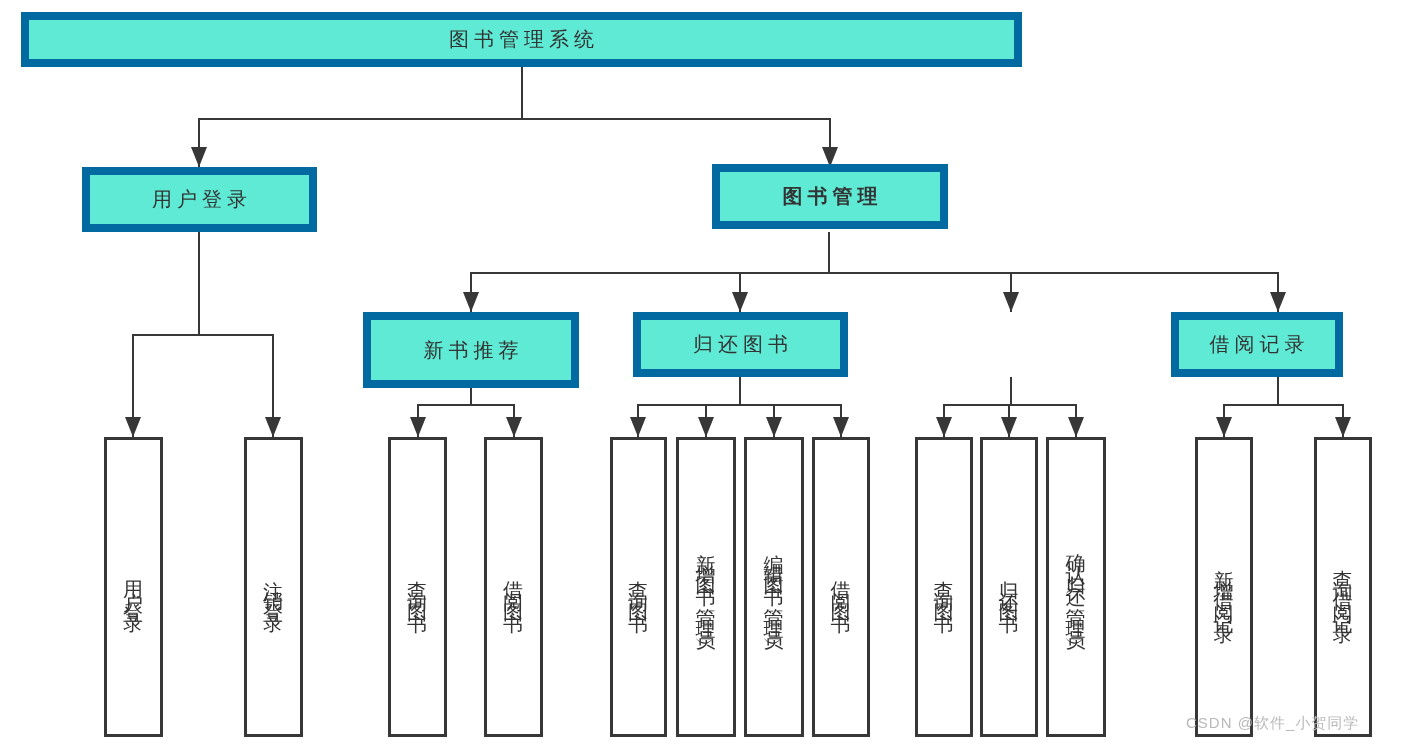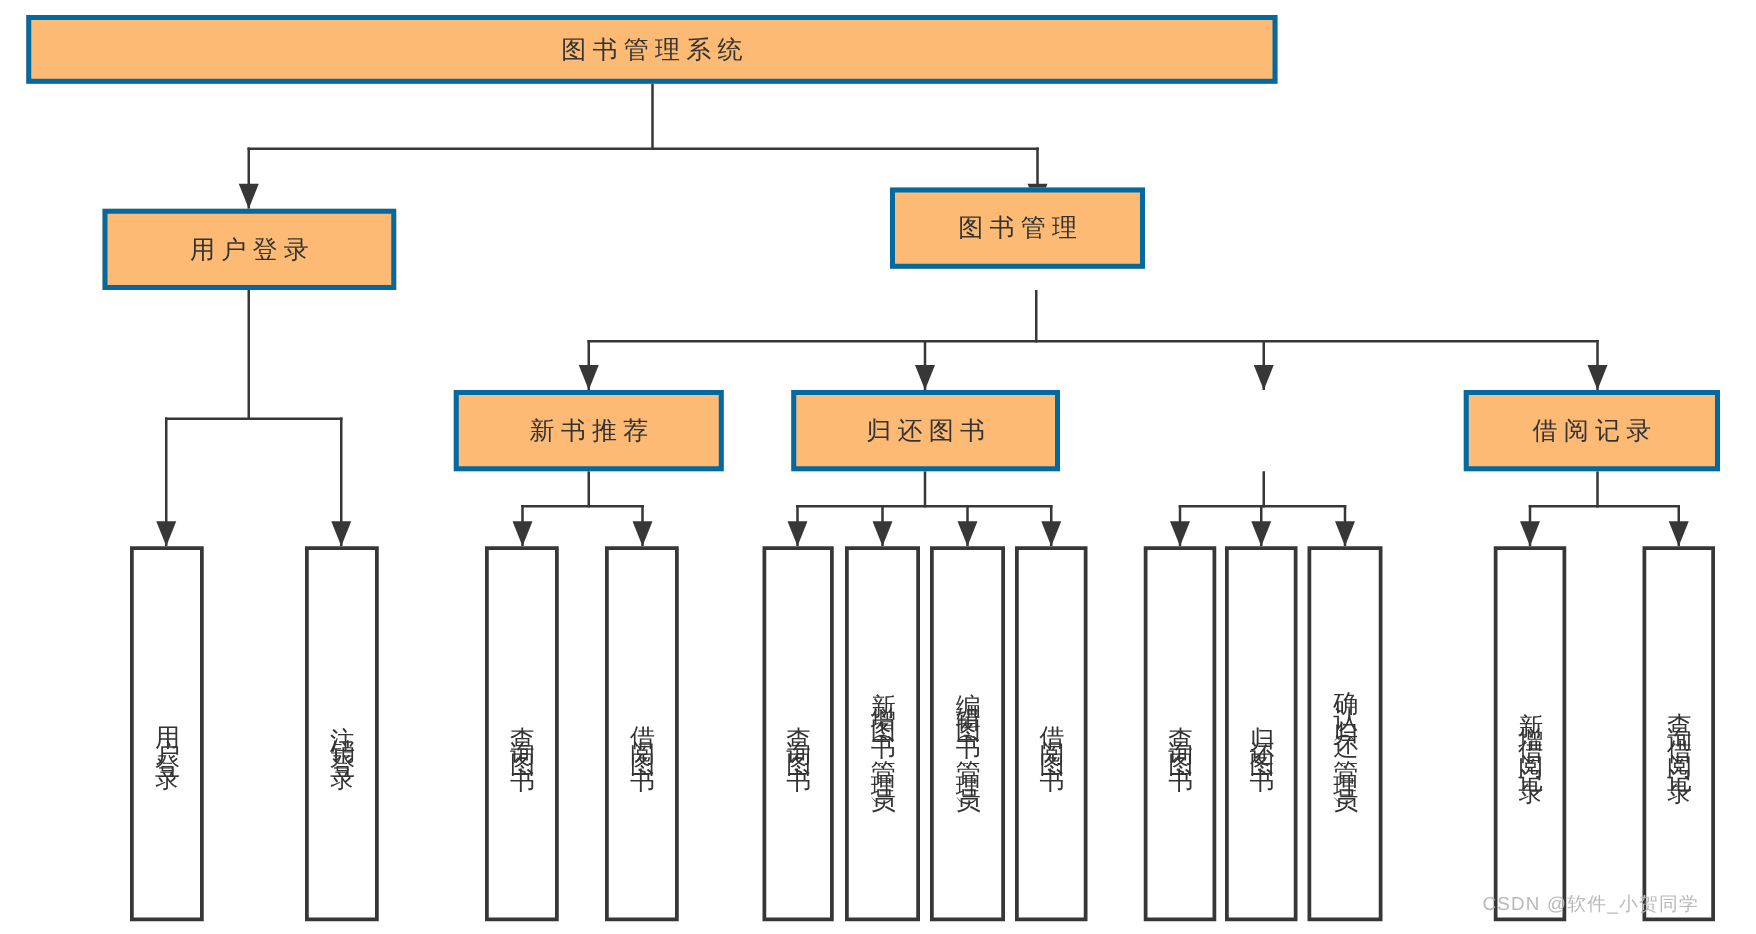--- a/index.html
+++ b/index.html
@@ -4,21 +4,21 @@
 <style>
   html,body { margin:0; padding:0; background:#ffffff; }
   .canvas {
     position:relative; width:1405px; height:747px; background:#ffffff;
     font-family:"Liberation Sans","DejaVu Sans",sans-serif; overflow:hidden;
     color:#333333;
   }
   
   .hbox {
     position:absolute; box-sizing:border-box;
-    border:4px solid #0369a1; background:#fdba74;
+    border:8px solid #0369a1; background:#5eead4;
     display:flex; align-items:center; justify-content:center;
   }
   .hbox .lbl { font-size:20px; letter-spacing:5px; color:#333333; white-space:nowrap; text-indent:5px; }
   .leaf {
     position:absolute; box-sizing:border-box;
     border:3px solid #373737; background:#ffffff;
     display:flex; align-items:center; justify-content:center;
   }
   .leaf .vlbl {
     writing-mode:vertical-lr; text-orientation:mixed;
@@ -99,31 +99,31 @@
   <div class="vl" style="left:1342px; top:404px; height:33px;"></div>
   <div class="ah" style="left:1335px; top:417px;"></div>
 
   <div class="hbox" style="left:21px; top:12px; width:1001px; height:55px;">
     <span class="lbl">图书管理系统</span>
   </div>
 
   <div class="hbox" style="left:82px; top:167px; width:235px; height:65px;">
     <span class="lbl">用户登录</span>
   </div>
-  <div class="hbox" style="left:712px; top:150px; width:204px; height:65px;">
+  <div class="hbox" style="left:712px; top:164px; width:236px; height:65px;font-weight:bold;">
     <span class="lbl">图书管理</span>
   </div>
 
-  <div class="hbox" style="left:363px; top:312px; width:216px; height:65px;">
+  <div class="hbox" style="left:363px; top:312px; width:216px; height:76px;">
     <span class="lbl">新书推荐</span>
   </div>
   <div class="hbox" style="left:633px; top:312px; width:215px; height:65px;">
     <span class="lbl">归还图书</span>
   </div>
-  <div class="hbox" style="left:1171px; top:312px; width:205px; height:65px;">
+  <div class="hbox" style="left:1171px; top:312px; width:172px; height:65px;">
     <span class="lbl">借阅记录</span>
   </div>
 
   <div class="leaf" style="left:104px; top:437px; width:59px; height:300px;">
     <span class="vlbl">用户登录</span>
   </div>
   <div class="leaf" style="left:244px; top:437px; width:59px; height:300px;">
     <span class="vlbl">注销登录</span>
   </div>
 

